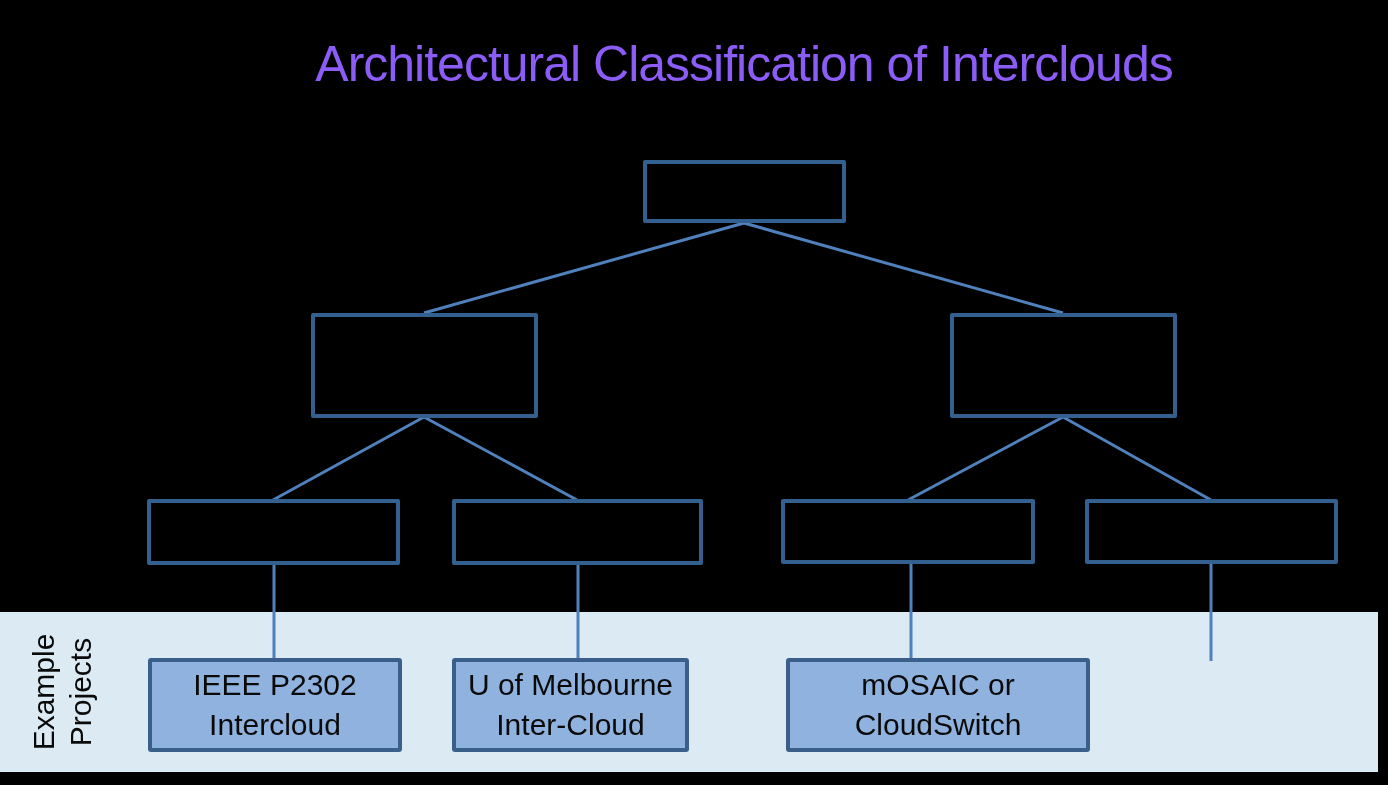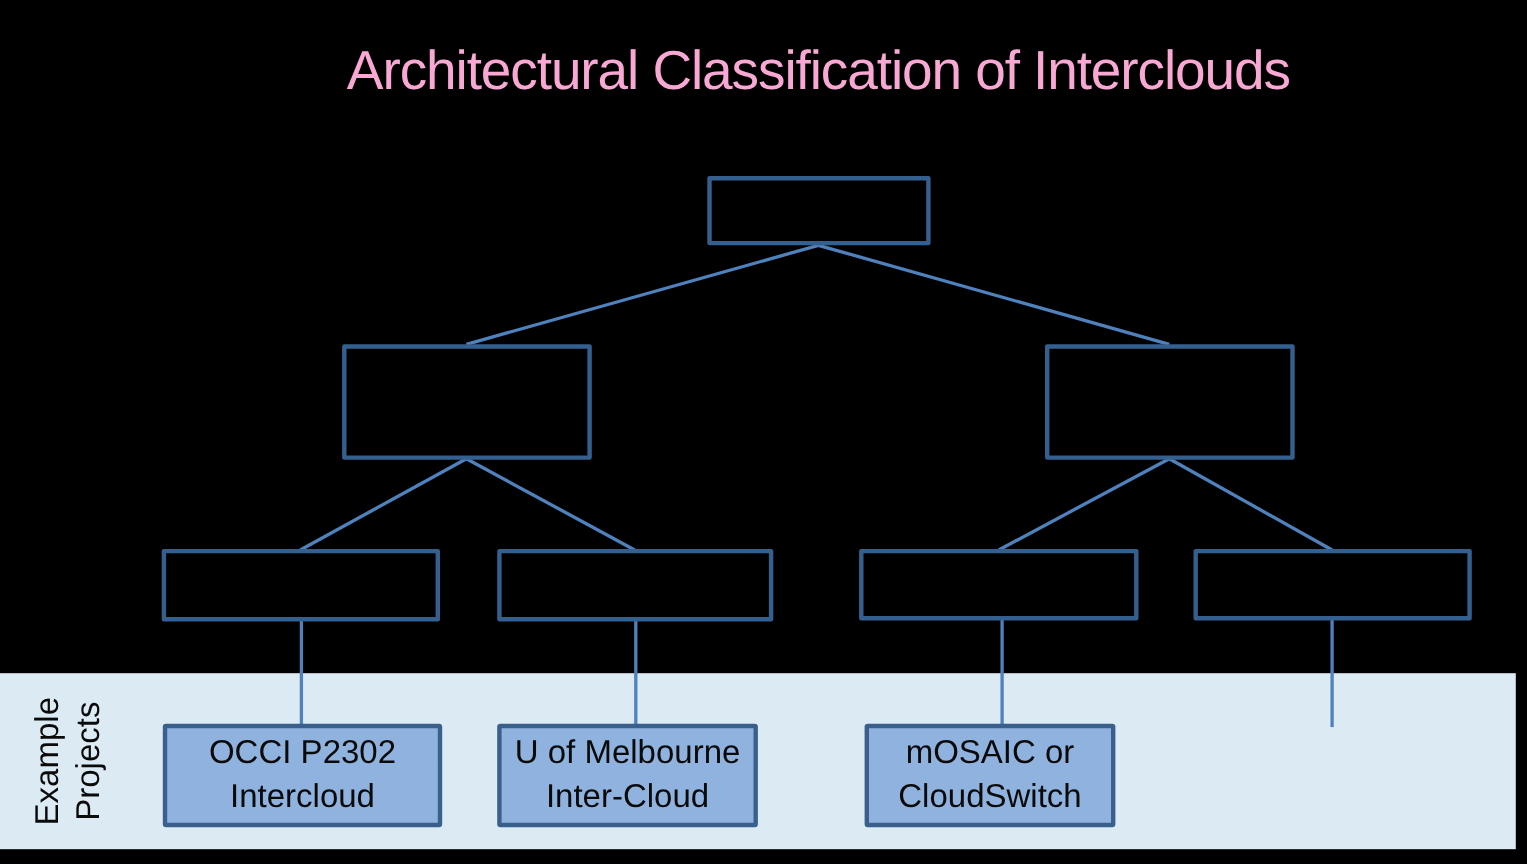--- a/index.html
+++ b/index.html
@@ -18,21 +18,21 @@
   .title {
     position: absolute;
     left: 100px;
     width: 1288px;
     top: 28px;
     height: 72px;
     line-height: 72px;
     text-align: center;
     font-size: 50px;
     letter-spacing: -1px;
-    color: #f9a8d4;
+    color: #8b5cf6;
     font-weight: 400;
     white-space: nowrap;
   }
   .connectors {
     position: absolute;
     left: 0;
     top: 0;
     z-index: 2;
   }
   .node {
@@ -89,21 +89,21 @@
     justify-content: center;
     text-align: center;
     font-size: 30px;
     line-height: 1.35;
     color: #0a0a0a;
     white-space: pre-line;
     z-index: 3;
   }
   .example-1 { left: 148px;  width: 254px; }
   .example-2 { left: 452px;  width: 237px; }
-  .example-3 { left: 786px;  width: 228px; }
+  .example-3 { left: 786px;  width: 304px; }
   .example-4 { left: 1085px; width: 253px; }
 </style>
 </head>
 <body>
 
 <div class="canvas">
 
   <div class="title">Architectural Classification of Interclouds</div>
 
   <div class="band"></div>
@@ -126,20 +126,20 @@
   </svg>
 
   <div class="node node-root"></div>
   <div class="node node-l2-1"></div>
   <div class="node node-l2-2"></div>
   <div class="node node-l3-1"></div>
   <div class="node node-l3-2"></div>
   <div class="node node-l3-3"></div>
   <div class="node node-l3-4"></div>
 
-  <div class="example-box example-1">OCCI P2302
+  <div class="example-box example-1">IEEE P2302
 Intercloud</div>
   <div class="example-box example-2">U of Melbourne
 Inter-Cloud</div>
   <div class="example-box example-3">mOSAIC or
 CloudSwitch</div>
 
 </div>
 
 </body></html>

